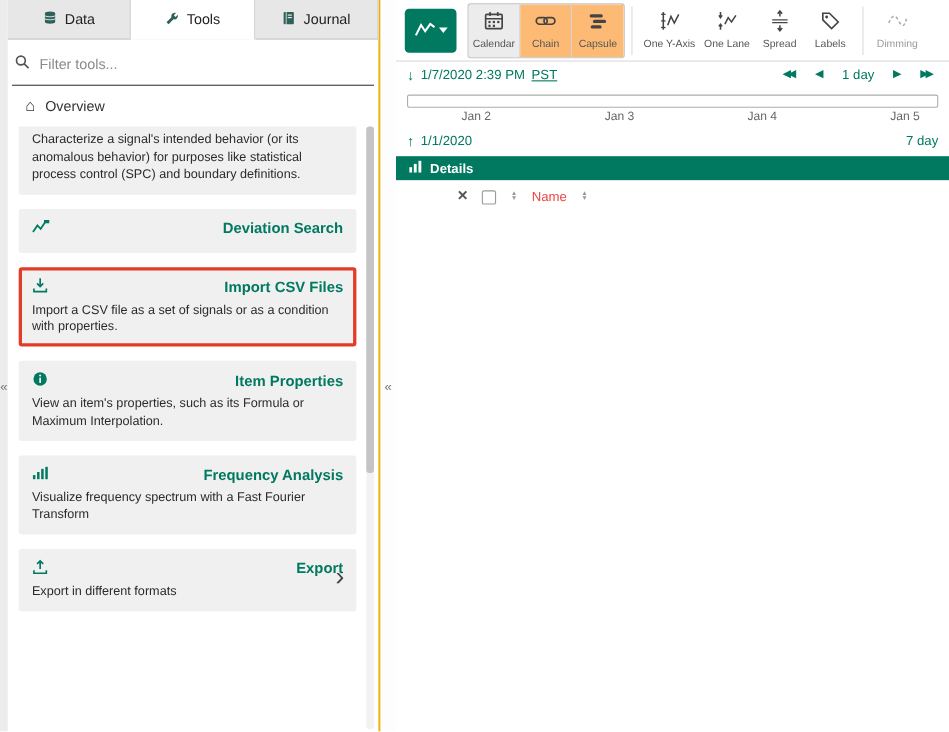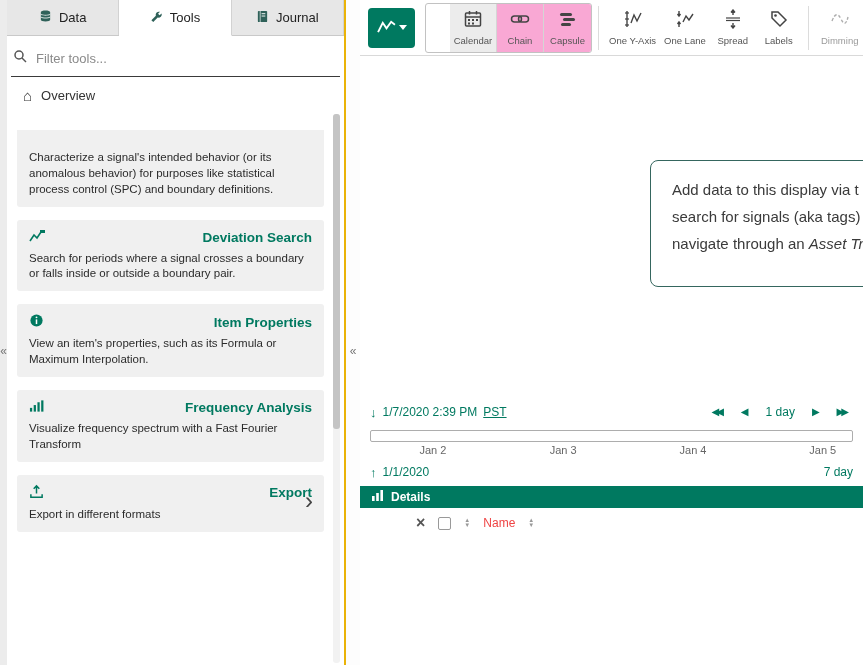--- a/index.html
+++ b/index.html
@@ -19,38 +19,38 @@
   .tab.active { background: #fff; border-bottom: 1px solid #fff; margin-bottom: -1px; }
   .filter-row { padding: 8px 4px 0; flex: none; }
   .filter-inner { display: flex; align-items: center; gap: 9px; border-bottom: 1px solid #3a3a3a; padding: 5px 2px 9px; }
   .filter-inner input { border: none; outline: none; flex: 1; font-size: 13px; color: #333; background: transparent; font-family: inherit; }
   .filter-inner input::placeholder { color: #8a8a8a; }
   .overview-row { display: flex; align-items: center; gap: 9px; padding: 11px 16px 9px; font-size: 13px; color: #333; cursor: pointer; flex: none; }
   .home-glyph { font-size: 15px; color: #333; line-height: 1; }
 
   .tools-scroll { flex: 1; overflow: hidden; position: relative; padding: 2px 20px 0 10px; }
   .tool-card { background: #f0f0f0; border-radius: 3px; padding: 9px 12px; margin-bottom: 13px; position: relative; }
-  .tool-card.partial { border-radius: 0 0 3px 3px; padding-top: 20px; margin-top: 16px; }
+  .tool-card.partial { border-radius: 0 0 3px 3px; padding-top: 5px; }
   .tool-title { display: flex; align-items: center; gap: 8px; color: #007960; font-weight: bold; font-size: 13.5px; margin-bottom: 5px; justify-content: space-between; }
   .tool-desc { font-size: 11.5px; color: #2b2b2b; line-height: 1.38; }
   .tool-card.csv-highlight { border: 3px solid #e23b27; padding: 6px 9px; }
   .card-chevron { position: absolute; right: 11px; top: 50%; transform: translateY(-58%); font-size: 24px; color: #444; line-height: 1; cursor: pointer; }
   .sb { position: absolute; right: 4px; top: 2px; width: 7px; height: calc(100% - 4px); background: #f2f2f2; border-radius: 3px; }
   .sb-thumb { position: absolute; top: 0; left: 0; width: 7px; height: 315px; background: #c4c4c4; border-radius: 3px; }
 
   
   .right { position: absolute; left: 360px; top: 0; width: 503px; height: 100%; display: flex; flex-direction: column; overflow: hidden; background: #fff; }
   .toolbar { flex: none; height: 56px; display: flex; align-items: center; border-bottom: 1px solid #d9d9d9; padding-left: 8px; }
   .view-dd { width: 47px; height: 40px; border: none; border-radius: 4px; background: #007960; display: flex; align-items: center; justify-content: center; gap: 3px; cursor: pointer; }
   .caret { width: 0; height: 0; border-left: 4px solid transparent; border-right: 4px solid transparent; border-top: 5px solid #fff; }
   .seg { display: flex; border: 1px solid #c2c2c2; border-radius: 3px; margin-left: 10px; overflow: hidden; }
-  .tbtn { border: none; background: #f9a8d4; width: 47px; height: 48px; display: flex; flex-direction: column; align-items: center; justify-content: center; gap: 3px; cursor: pointer; font-family: inherit; }
+  .tbtn { border: none; background: #fdba74; width: 47px; height: 48px; display: flex; flex-direction: column; align-items: center; justify-content: center; gap: 3px; cursor: pointer; font-family: inherit; }
   .seg .tbtn { border-right: 1px solid #d5d5d5; }
   .seg .tbtn:last-child { border-right: none; }
-  .seg .tbtn.active { background: #ececec; margin-left: 24px; }
+  .seg .tbtn.active { background: #ececec; }
   .tlabel { font-size: 9.5px; color: #555; white-space: nowrap; }
   .tbtn.flat { width: auto; min-width: 46px; padding: 0 4px; background: transparent; }
   .vsep { width: 1px; height: 44px; background: #dcdcdc; margin: 0 6px; }
   .tbtn.dim { opacity: .6; margin-left: 2px; }
 
   .chart-area { flex: none; height: 344px; position: relative; background: #fff; }
   .help-box { position: absolute; left: 290px; top: 104px; width: 280px; height: 127px; border: 1px solid #35665e; border-radius: 8px; padding: 15px 0 0 21px; font-size: 15px; line-height: 27px; color: #3a3a3a; white-space: nowrap; overflow: hidden; background: #fff; }
 
   .time-row { flex: none; height: 24px; display: flex; align-items: center; padding: 0 10px; font-size: 12px; color: #007960; }
   .range-start { display: flex; align-items: center; gap: 6px; cursor: pointer; }
@@ -134,24 +134,33 @@
       </div>
 
       <div class="tool-card">
         <div class="tool-title">
           <span><svg width="16" height="14" viewBox="0 0 16 14">
                 <polyline points="1,12 5,6 8,9 12,3" fill="none" stroke="#007960" stroke-width="1.6"></polyline>
                 <path d="M11 1h5v3h-5z" fill="#007960"></path>
               </svg></span>
           <span>Deviation Search</span>
         </div>
-        <div class="tool-desc">Search for periods where a signal crosses a boundary or falls inside or outside a boundary pair.</div>
-      </div>
-
-
+      </div>
+
+
+      <div class="tool-card csv-highlight">
+        <div class="tool-title">
+          <span><svg width="15" height="15" viewBox="0 0 16 16">
+                <path d="M8 1v8M5 6l3 3 3-3" fill="none" stroke="#007960" stroke-width="1.6"></path>
+                <path d="M2 11v3h12v-3" fill="none" stroke="#007960" stroke-width="1.6"></path>
+              </svg></span>
+          <span>Import CSV Files</span>
+        </div>
+        <div class="tool-desc">Import a CSV file as a set of signals or as a condition with properties.</div>
+      </div>
 
       <div class="tool-card">
         <div class="tool-title">
           <span><svg width="15" height="15" viewBox="0 0 16 16">
                 <circle cx="8" cy="8" r="6.5" fill="#007960"></circle>
                 <rect x="7.2" y="6.8" width="1.6" height="5" fill="#fff"></rect>
                 <circle cx="8" cy="4.6" r="1" fill="#fff"></circle>
               </svg></span>
           <span>Item Properties</span>
         </div>
@@ -277,27 +286,20 @@
       <div class="vsep"></div>
 
       <button class="tbtn flat dim">
         <span><svg width="20" height="20" viewBox="0 0 20 20">
               <path d="M2 12 C5 4,8 4,11 10 S16 16,18 8" fill="none" stroke="#777" stroke-width="1.4" stroke-dasharray="3 2"></path>
             </svg></span>
         <span class="tlabel">Dimming</span>
       </button>
     </div>
 
-    <div class="chart-area">
-      <div class="help-box">
-        <div>Add data to this display via t</div>
-        <div>search for signals (aka tags)</div>
-        <div><span>navigate through an </span><i>Asset Tr</i></div>
-      </div>
-    </div>
 
     <div class="time-row">
       <span class="range-start">
         <span class="arrow-glyph">↓</span>
         <span>1/7/2020 2:39 PM</span>
         <span class="tz">PST</span>
       </span>
       <span class="controls">
         <span class="nav-icon dbl">◀◀</span>
         <span class="nav-icon">◀</span>

